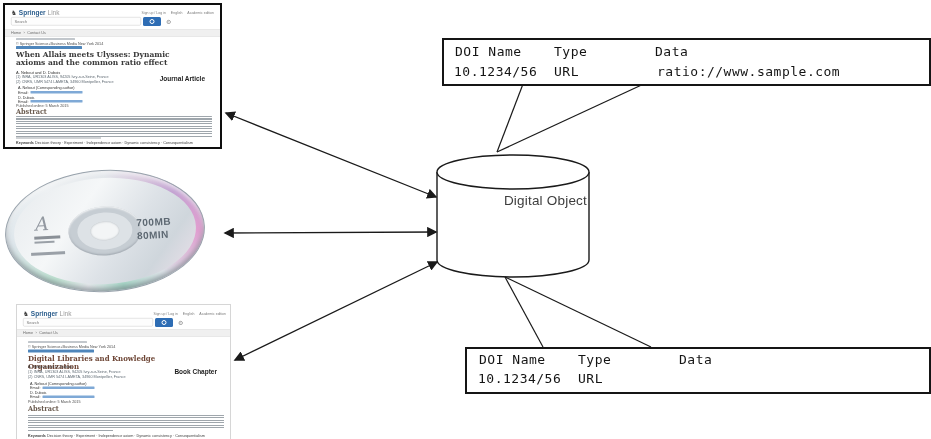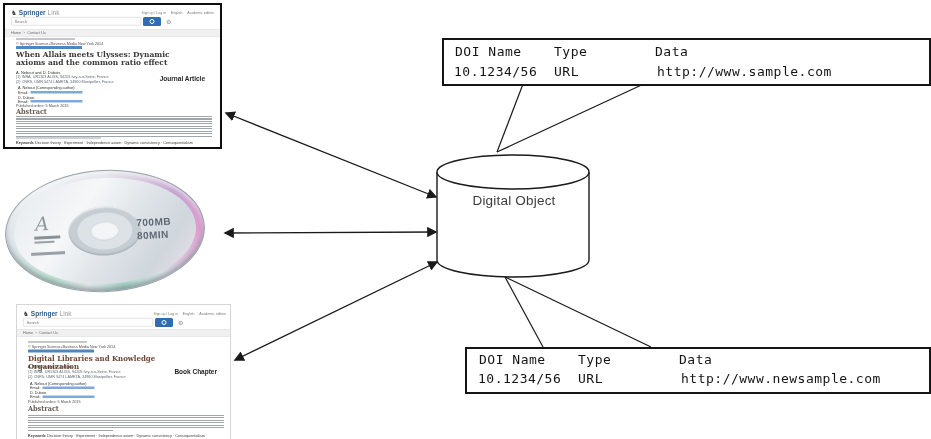--- a/index.html
+++ b/index.html
@@ -6,21 +6,21 @@
   .canvas{position:relative;width:931px;height:439px;background:#ffffff;overflow:hidden;
           font-family:"Liberation Sans",sans-serif;}
   .layer-svg{position:absolute;left:0;top:0;z-index:1;}
 
   
   .doi-table{position:absolute;z-index:2;background:#fff;border:2px solid #151515;}
   .dt-cell{position:absolute;font-family:"DejaVu Sans Mono",monospace;font-size:13px;
            letter-spacing:.5px;color:#141414;white-space:nowrap;}
 
   
-  .cyl-label{position:absolute;left:441px;top:192px;width:146px;z-index:2;text-align:center;
+  .cyl-label{position:absolute;left:441px;top:192px;width:146px;z-index:2;text-align:right;
              font-size:13.5px;color:#3d3d3d;line-height:1.32;letter-spacing:.2px;}
 
   
   .mini-page{position:absolute;background:#fff;overflow:hidden;z-index:2;}
   .mp-journal{left:3px;top:3px;width:215px;height:142px;border:2px solid #0e0e0e;}
   .mp-chapter{left:16px;top:304px;width:213px;height:135px;border:1px solid #d6d6d6;}
   .mp-scale{position:relative;width:430px;height:290px;transform:scale(.5);transform-origin:0 0;}
   .mp-el{position:absolute;white-space:nowrap;}
   .mp-logo{display:flex;align-items:center;gap:4px;left:12px;}
   .mp-logo-icon{font-size:13px;color:#444;line-height:1;}
@@ -112,30 +112,29 @@
   <div class="cyl-label">
     <div>Digital Object</div>
   </div>
 
   <div class="doi-table" style="left:442px;top:38px;width:485px;height:44px;">
     <span class="dt-cell" style="left:11px;top:4px;">DOI Name</span>
     <span class="dt-cell" style="left:110px;top:4px;">Type</span>
     <span class="dt-cell" style="left:211px;top:4px;">Data</span>
     <span class="dt-cell" style="left:10px;top:24px;">10.1234/56</span>
     <span class="dt-cell" style="left:110px;top:24px;">URL</span>
-    <span class="dt-cell" style="left:213px;top:24px;">http://www.sample.com</span>
+    <span class="dt-cell" style="left:213px;top:24px;">ratio://www.sample.com</span>
   </div>
 
   <div class="doi-table" style="left:465px;top:347px;width:462px;height:43px;">
     <span class="dt-cell" style="left:12px;top:3px;">DOI Name</span>
     <span class="dt-cell" style="left:111px;top:3px;">Type</span>
     <span class="dt-cell" style="left:212px;top:3px;">Data</span>
     <span class="dt-cell" style="left:11px;top:22px;">10.1234/56</span>
     <span class="dt-cell" style="left:111px;top:22px;">URL</span>
-    <span class="dt-cell" style="left:214px;top:22px;">http://www.newsample.com</span>
   </div>
 
   <div class="mini-page mp-journal">
     <div class="mp-scale">
       <div class="mp-el mp-logo" style="top:8px;">
         <span class="mp-logo-icon">♞</span>
         <span class="mp-brand1">Springer</span>
         <span class="mp-brand2">Link</span>
       </div>
       <div class="mp-el mp-nav" style="top:11px;">

